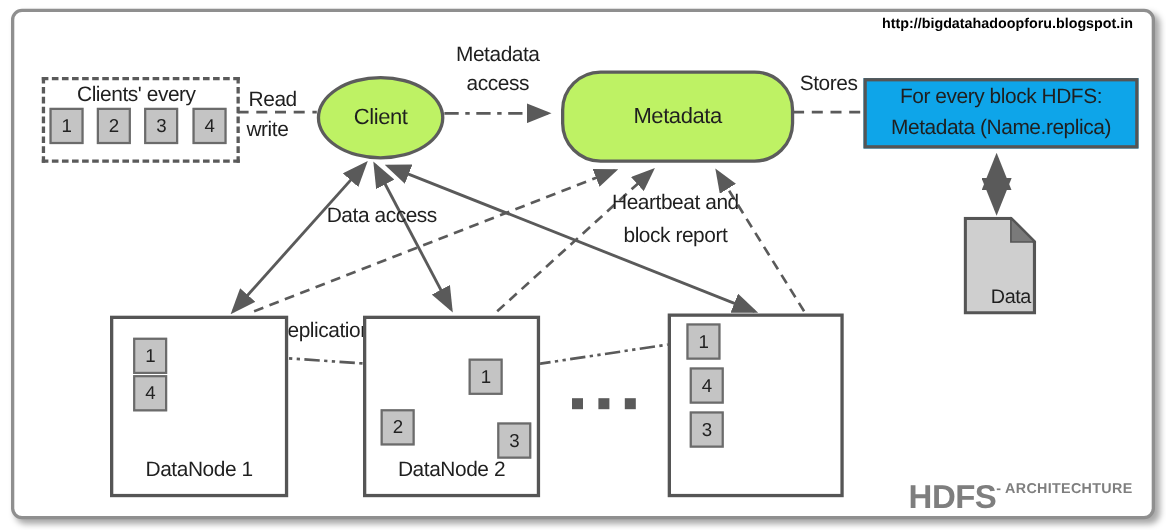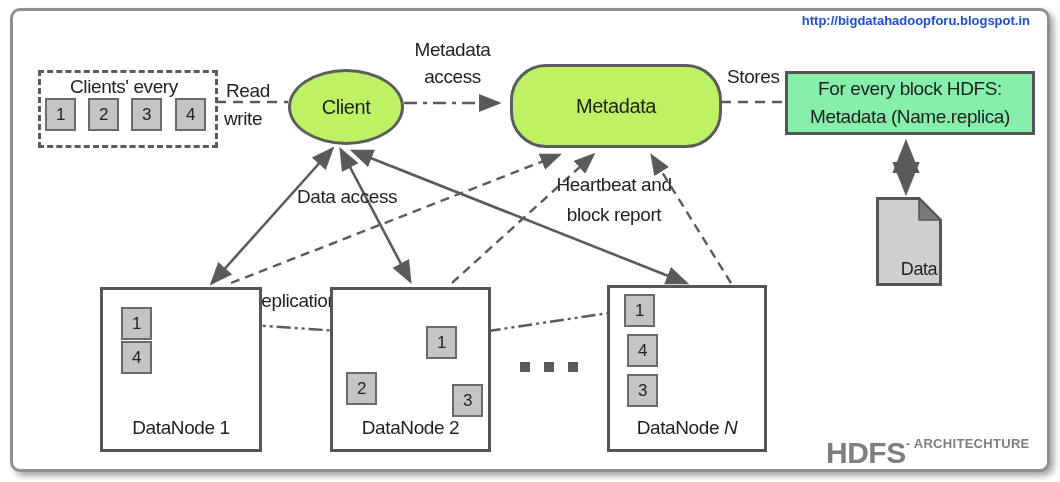--- a/index.html
+++ b/index.html
@@ -2,36 +2,36 @@
 <html><head>
 <meta charset="utf-8">
 <style>
   html,body{margin:0;padding:0;background:#ffffff;}
   body{width:1060px;height:482px;position:relative;overflow:hidden;
        font-family:"Liberation Sans","DejaVu Sans",sans-serif;color:#1f1f1f;}
   .abs{position:absolute;}
   .frame{left:10px;top:8px;width:1034px;height:458px;border:3px solid #8f8f8f;
          border-radius:10px;background:#fff;box-shadow:4px 4px 6px rgba(0,0,0,0.35);}
   svg.connectors{left:0;top:0;width:1060px;height:482px;pointer-events:none;}
-  .url{top:13px;right:30px;font-size:13px;font-weight:bold;color:#1d4ed8;}
+  .url{top:13px;right:30px;font-size:13px;font-weight:bold;color:#000000;}
   .lbl{font-size:19px;letter-spacing:-0.4px;white-space:nowrap;}
   .center{text-align:center;}
   
   .clients-box{left:38px;top:70px;width:174px;height:72px;border:3px dashed #5a5a5a;}
   .clients-label{left:70px;top:76px;}
   .block{width:27px;height:29px;background:#c4c4c4;border:2px solid #6b6b6b;
          display:flex;align-items:center;justify-content:center;
          font-size:17px;letter-spacing:-0.4px;color:#222;}
   
   .node{background:#bef264;border:3px solid #5c5c5c;display:flex;
         align-items:center;justify-content:center;font-size:20px;letter-spacing:-0.4px;}
   .client{left:288px;top:69px;width:110px;height:70px;border-radius:50%;}
   .namenode{left:510px;top:64px;width:206px;height:78px;border-radius:36px;}
   .metadata-box{left:785px;top:71px;width:244px;height:58px;border:3.5px solid #555;
-                background:#86efac;display:flex;flex-direction:column;align-items:center;
+                background:#0ea5e9;display:flex;flex-direction:column;align-items:center;
                 justify-content:center;font-size:19px;letter-spacing:-0.4px;line-height:28px;}
   
   .doc{left:876px;top:197px;width:86px;height:89px;}
   .doc-label{left:0;bottom:6px;width:100%;text-align:center;font-size:18px;letter-spacing:-0.4px;}
   
   .dn{border:3.5px solid #555;background:#fff;}
   .dn-label{left:0;bottom:10px;width:100%;text-align:center;font-size:19px;letter-spacing:-0.4px;}
   .italic{font-style:italic;}
   .dot{width:10px;height:10px;background:#5a5a5a;}
   
@@ -132,19 +132,18 @@
 <div class="abs" style="left:520px;top:362px;display:flex;gap:14px;">
   <div class="dot"></div>
   <div class="dot"></div>
   <div class="dot"></div>
 </div>
 
 <div class="abs dn" style="left:607px;top:285px;width:154px;height:161px;">
   <div class="abs block" style="left:14px;top:6px;">1</div>
   <div class="abs block" style="left:17px;top:46px;">4</div>
   <div class="abs block" style="left:17px;top:86px;">3</div>
-  <div class="abs dn-label"><span>DataNode </span><span class="italic">N</span></div>
 </div>
 
 <div class="abs footer">
   <span class="big">HDFS</span>
   <span class="small">- ARCHITECHTURE</span>
 </div>
 
 </body></html>

